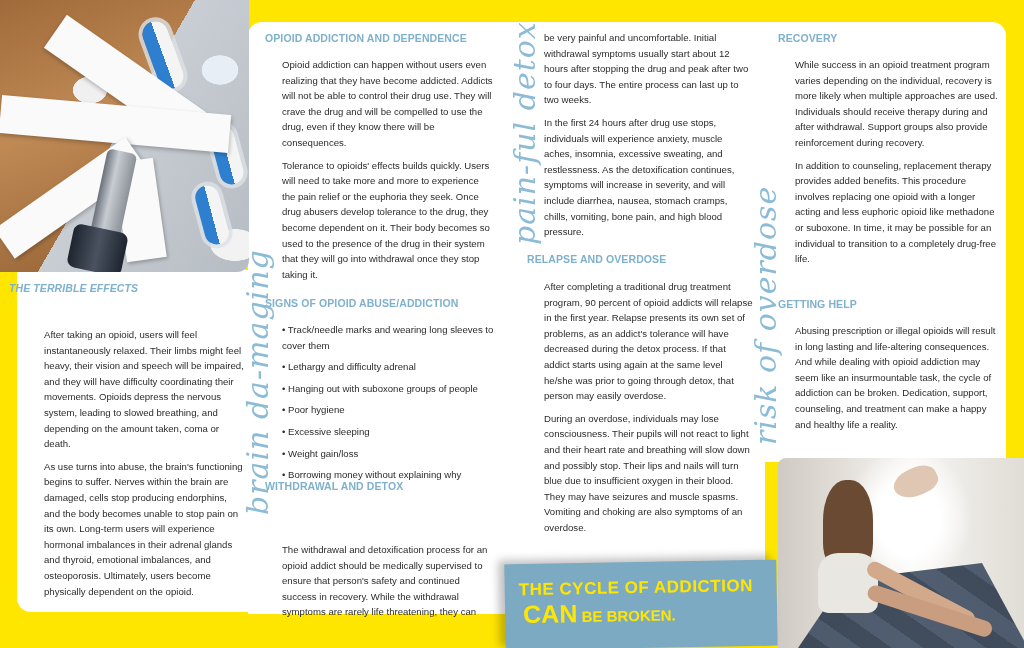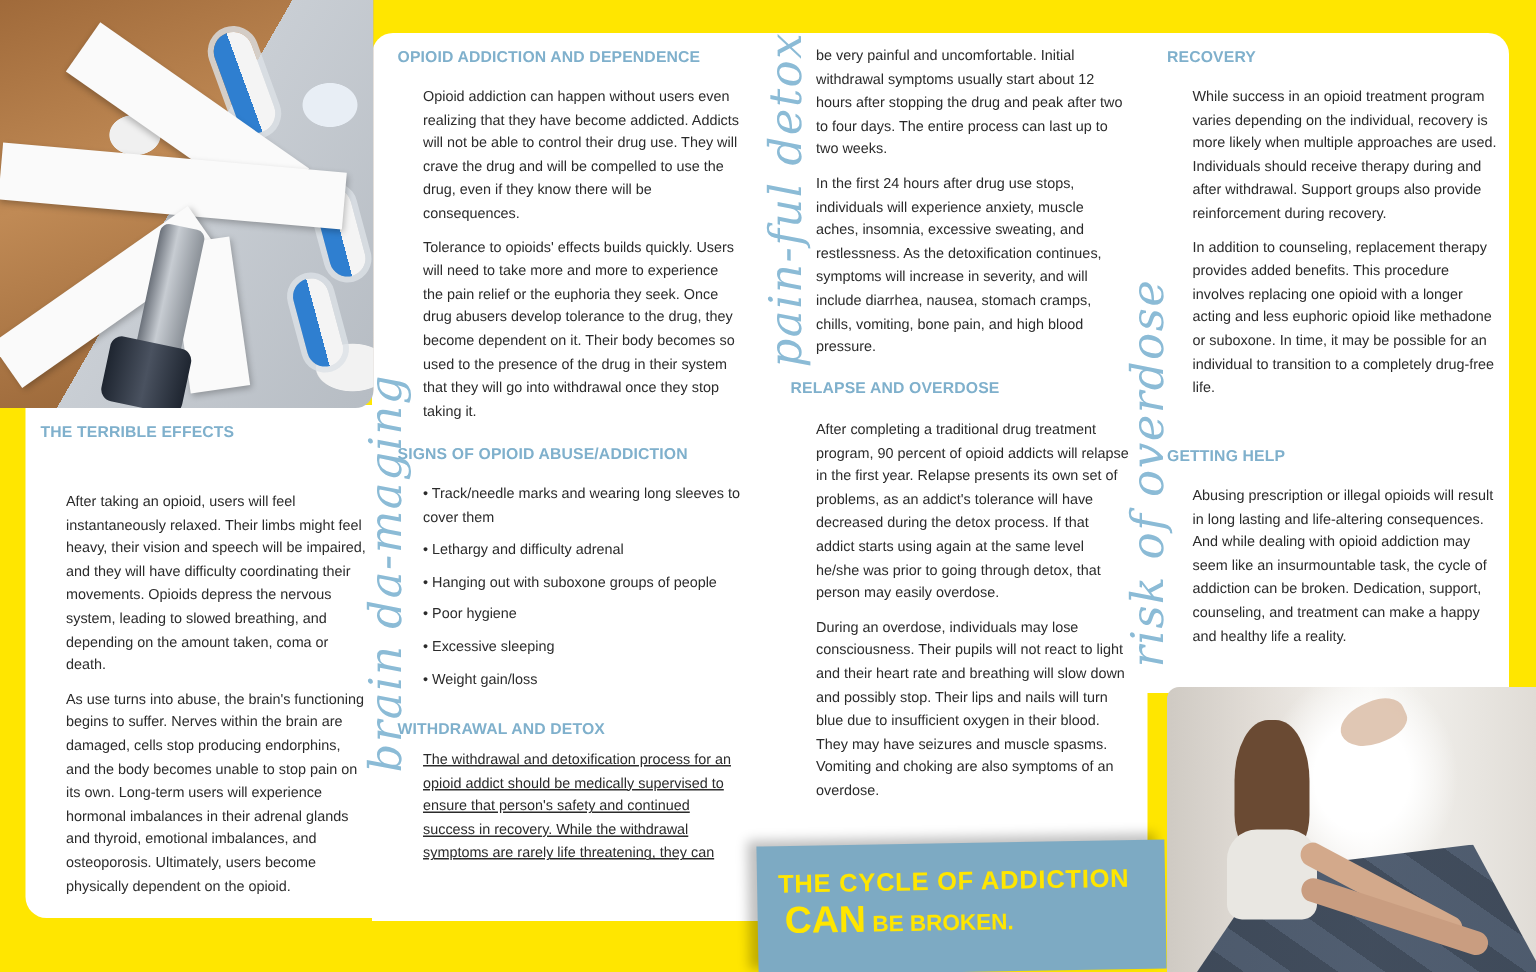--- a/index.html
+++ b/index.html
@@ -77,44 +77,45 @@
 
 <div class="photo photo-girl">
   <div class="floor"></div>
   <div class="hand"></div>
   <div class="girl-hair"></div>
   <div class="girl-body"></div>
   <div class="girl-leg"></div>
   <div class="girl-leg2"></div>
 </div>
 
-<div class="heading" style="left:27px;top:282px;">THE TERRIBLE EFFECTS</div>
+<div class="heading" style="left:9px;top:282px;font-style:italic;">THE TERRIBLE EFFECTS</div>
 <div class="body-text" style="left:44px;top:307px;width:200px;margin-top:20px;">
   <p>After taking an opioid, users will feel instantaneously relaxed. Their limbs might feel heavy, their vision and speech will be impaired, and they will have difficulty coordinating their movements. Opioids depress the nervous system, leading to slowed breathing, and depending on the amount taken, coma or death.</p>
   <p>As use turns into abuse, the brain's functioning begins to suffer. Nerves within the brain are damaged, cells stop producing endorphins, and the body becomes unable to stop pain on its own. Long-term users will experience hormonal imbalances in their adrenal glands and thyroid, emotional imbalances, and osteoporosis. Ultimately, users become physically dependent on the opioid.</p>
 </div>
 
 <div class="heading" style="left:265px;top:32px;">OPIOID ADDICTION AND DEPENDENCE</div>
 <div class="body-text" style="left:282px;top:57px;width:212px;">
   <p>Opioid addiction can happen without users even realizing that they have become addicted. Addicts will not be able to control their drug use. They will crave the drug and will be compelled to use the drug, even if they know there will be consequences.</p>
   <p>Tolerance to opioids' effects builds quickly. Users will need to take more and more to experience the pain relief or the euphoria they seek. Once drug abusers develop tolerance to the drug, they become dependent on it. Their body becomes so used to the presence of the drug in their system that they will go into withdrawal once they stop taking it.</p>
 </div>
 
 <div class="heading" style="left:265px;top:297px;">SIGNS OF OPIOID ABUSE/ADDICTION</div>
 <ul class="body-text bullets" style="left:282px;top:322px;width:215px;">
   <li>Track/needle marks and wearing long sleeves to cover them</li>
   <li>Lethargy and difficulty adrenal</li>
   <li>Hanging out with suboxone groups of people</li>
   <li>Poor hygiene</li>
   <li>Excessive sleeping</li>
   <li>Weight gain/loss</li>
+  <li>Borrowing money without explaining why</li>
 </ul>
 
 <div class="heading" style="left:265px;top:480px;text-align:right;">WITHDRAWAL AND DETOX</div>
-<div class="body-text" style="left:282px;top:499px;width:215px;text-decoration:underline;">
+<div class="body-text" style="left:282px;top:542px;width:215px;">
   <p>The withdrawal and detoxification process for an opioid addict should be medically supervised to ensure that person's safety and continued success in recovery. While the withdrawal symptoms are rarely life threatening, they can</p>
 </div>
 
 <div class="body-text" style="left:544px;top:30px;width:205px;">
   <p>be very painful and uncomfortable. Initial withdrawal symptoms usually start about 12 hours after stopping the drug and peak after two to four days. The entire process can last up to two weeks.</p>
   <p>In the first 24 hours after drug use stops, individuals will experience anxiety, muscle aches, insomnia, excessive sweating, and restlessness. As the detoxification continues, symptoms will increase in severity, and will include diarrhea, nausea, stomach cramps, chills, vomiting, bone pain, and high blood pressure.</p>
 </div>
 
 <div class="heading" style="left:527px;top:253px;">RELAPSE AND OVERDOSE</div>
 <div class="body-text" style="left:544px;top:279px;width:210px;">

